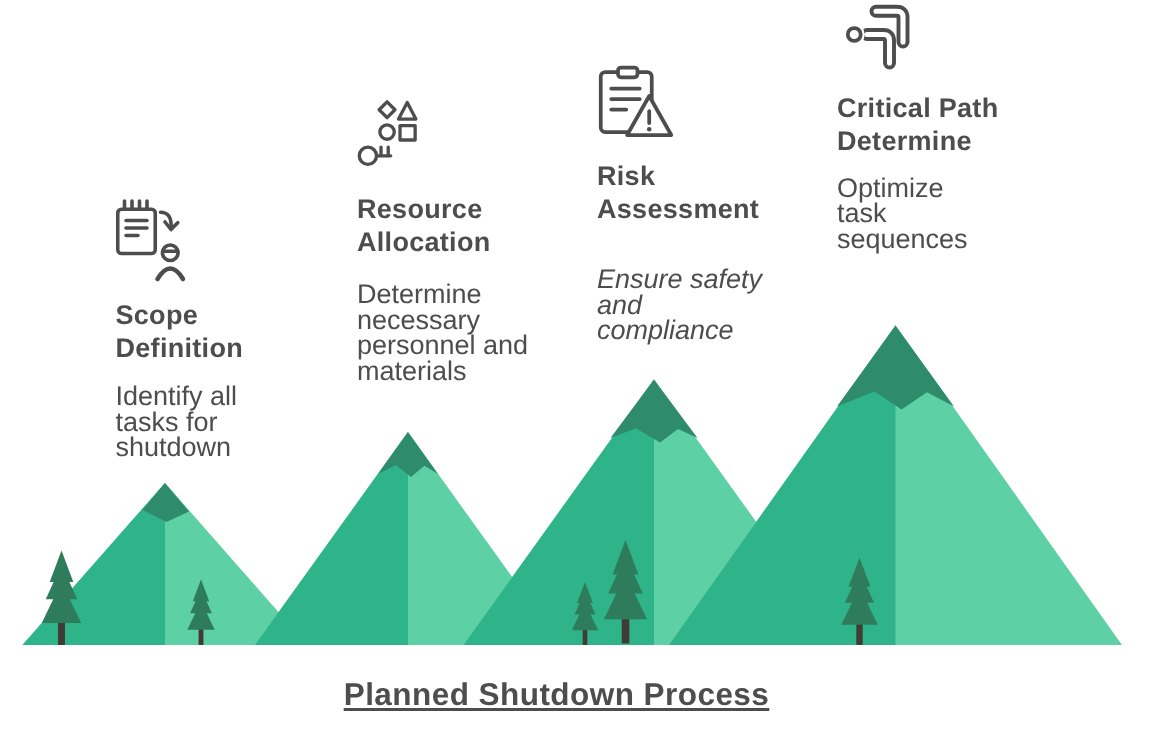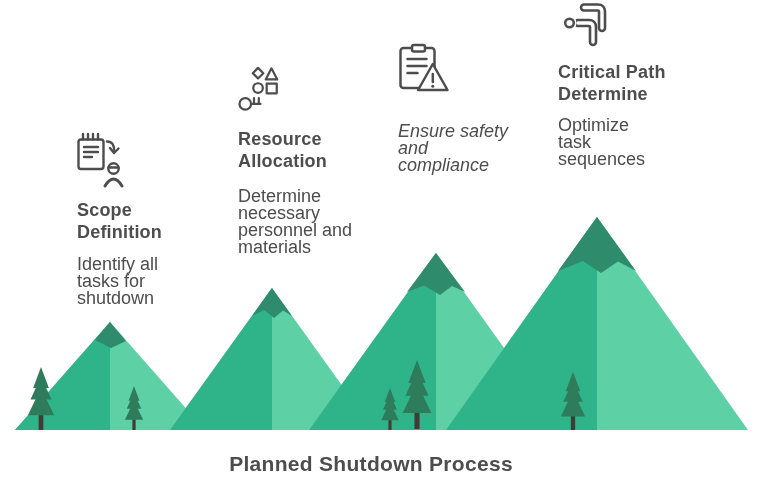--- a/index.html
+++ b/index.html
@@ -19,21 +19,21 @@
     margin:0;font-size:18px;line-height:22px;font-weight:700;
     letter-spacing:.2px;color:var(--text-color,#4D4D4D);
   }
   .step-desc{
     margin:0;font-size:18px;line-height:17px;font-weight:400;
     color:var(--text-color,#4D4D4D);
   }
   .main-title{
     position:absolute;top:452px;left:371px;transform:translateX(-50%);
     font-size:21px;font-weight:700;white-space:nowrap;
-    letter-spacing:.3px;color:var(--text-color,#4D4D4D);
+    letter-spacing:.3px;color:var(--text-color,#4D4D4D);text-decoration:underline;
   }
   .icon-stroke{
     stroke:var(--icon-stroke,#4D4D4D);fill:none;
     stroke-linecap:round;stroke-linejoin:round;
   }
 </style>
 </head>
 <body>
 
 <div class="stage">
@@ -118,20 +118,21 @@
     <svg class="step-icon" width="52" height="52" viewBox="0 0 52 52">
       <g class="icon-stroke" stroke-width="2.5">
         <rect x="2.5" y="5" width="34" height="40" rx="3"></rect>
         <rect x="14" y="2" width="13" height="6.5" rx="2" fill="var(--background,#fff)"></rect>
         <path d="M9.5 16h19M9.5 23h19M9.5 30h10"></path>
         <path d="M34.8 21L49.5 47H20.1Z" fill="var(--background,#fff)"></path>
         <path d="M34.8 31v8"></path>
         <circle cx="34.8" cy="43.2" r="1.5" fill="var(--icon-stroke,#4D4D4D)" stroke="none"></circle>
       </g>
     </svg>
+    <h2 class="step-heading" style="width:112px;margin-top:11px;">Risk Assessment</h2>
     <p class="step-desc" style="width:112px;margin-top:28px;font-style:italic;">Ensure safety and compliance</p>
   </section>
 
   <section class="step" style="left:558px;top:2px;width:150px;">
     <svg class="step-icon" width="62" height="50" viewBox="0 0 62 50">
       <path d="M26 5.5H40q4 0 4 4V26" stroke="var(--icon-stroke,#4D4D4D)" stroke-width="8.6" fill="none" stroke-linecap="round"></path>
       <path d="M26 5.5H40q4 0 4 4V26" stroke="var(--background,#fff)" stroke-width="3.4" fill="none" stroke-linecap="round"></path>
       <path d="M20 21h11q4 0 4 4v15" stroke="var(--icon-stroke,#4D4D4D)" stroke-width="8.6" fill="none" stroke-linecap="round"></path>
       <path d="M20 21h11q4 0 4 4v15" stroke="var(--background,#fff)" stroke-width="3.4" fill="none" stroke-linecap="round"></path>
       <circle cx="11.5" cy="21" r="7" fill="var(--background,#fff)"></circle>

